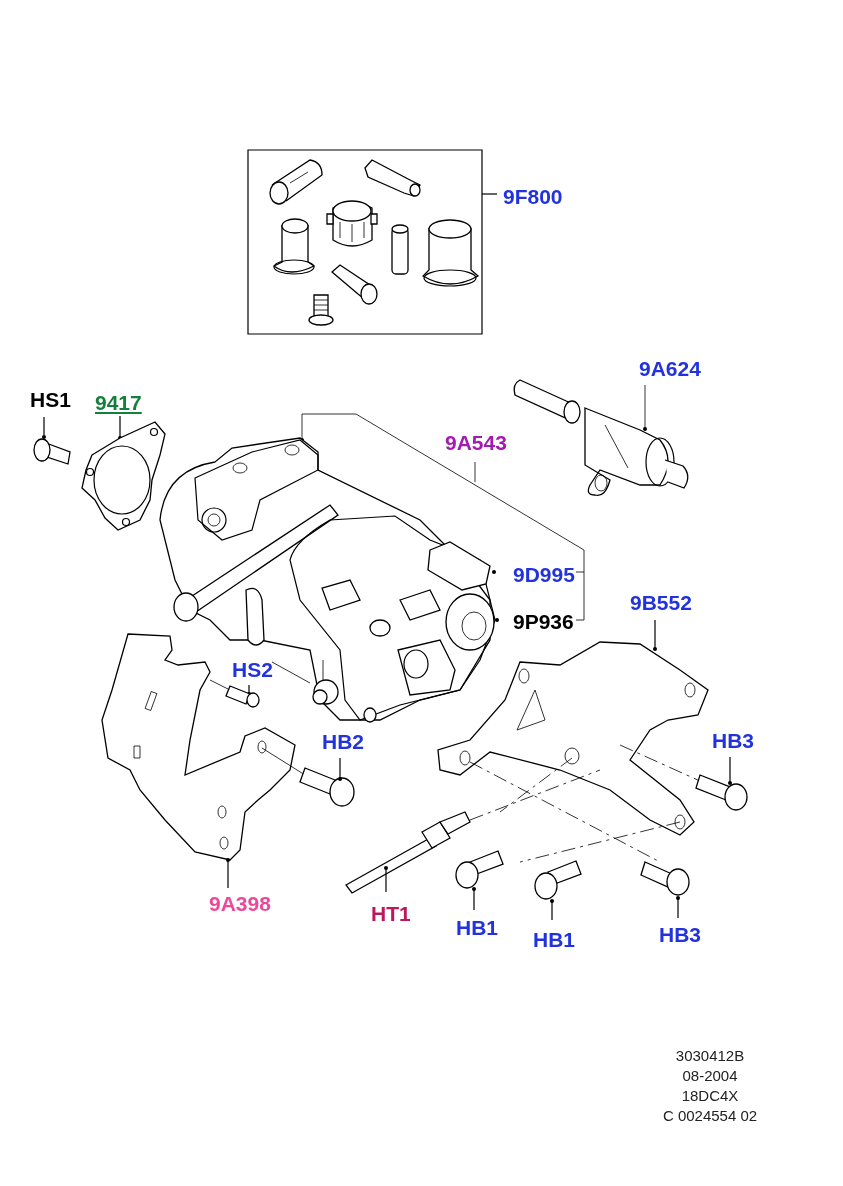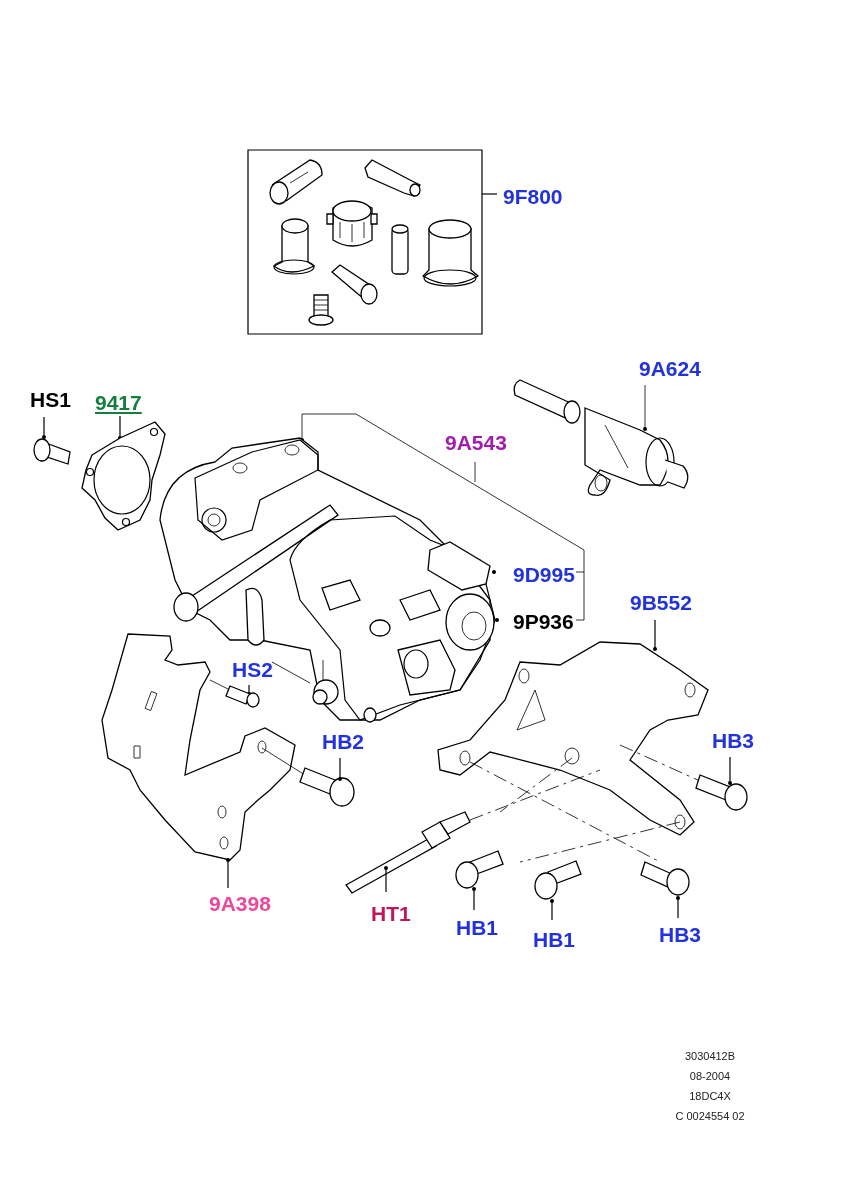--- a/index.html
+++ b/index.html
@@ -1,18 +1,18 @@
 <!DOCTYPE html>
 <html><head>
 <meta charset="utf-8">
 <style>
   html, body { margin: 0; padding: 0; background: #ffffff; }
   body { width: 843px; height: 1186px; position: relative; overflow: hidden; font-family: "Liberation Sans", sans-serif; }
   .label { position: absolute; color: #2233dd; font-weight: bold; font-size: 21px; line-height: 1; white-space: nowrap; cursor: pointer; }
-  .footer { position: absolute; color: #222; font-size: 11px; text-align: center; line-height: 20px; }
+  .footer { position: absolute; color: #222; font-size: 15px; text-align: center; line-height: 20px; }
   svg.art { position: absolute; left: 0; top: 0; }
   svg.art * { vector-effect: non-scaling-stroke; }
   .ln { stroke: #000; stroke-width: 1.2; fill: none; }
   .pt { stroke: #000; stroke-width: 1.3; fill: #fff; }
   .thin { stroke: #000; stroke-width: 0.8; fill: none; }
   .dash { stroke: #000; stroke-width: 0.8; fill: none; stroke-dasharray: 14 5 3 5; }
   .dot { fill: #000; }
 </style>
 </head>
 <body>

